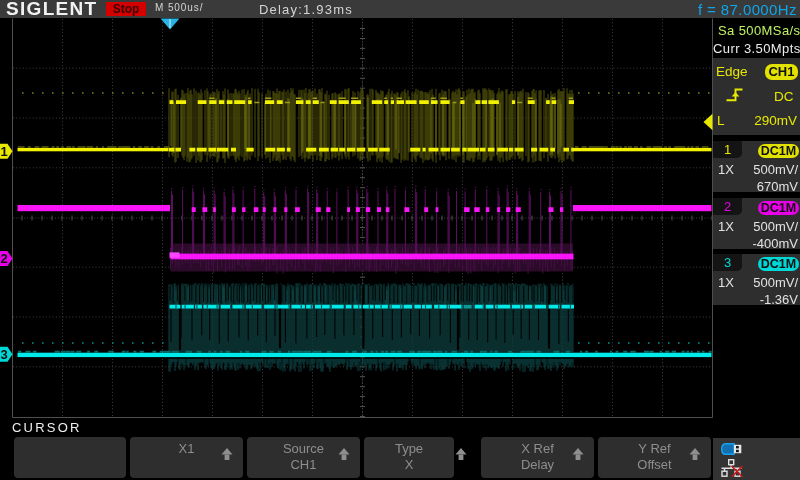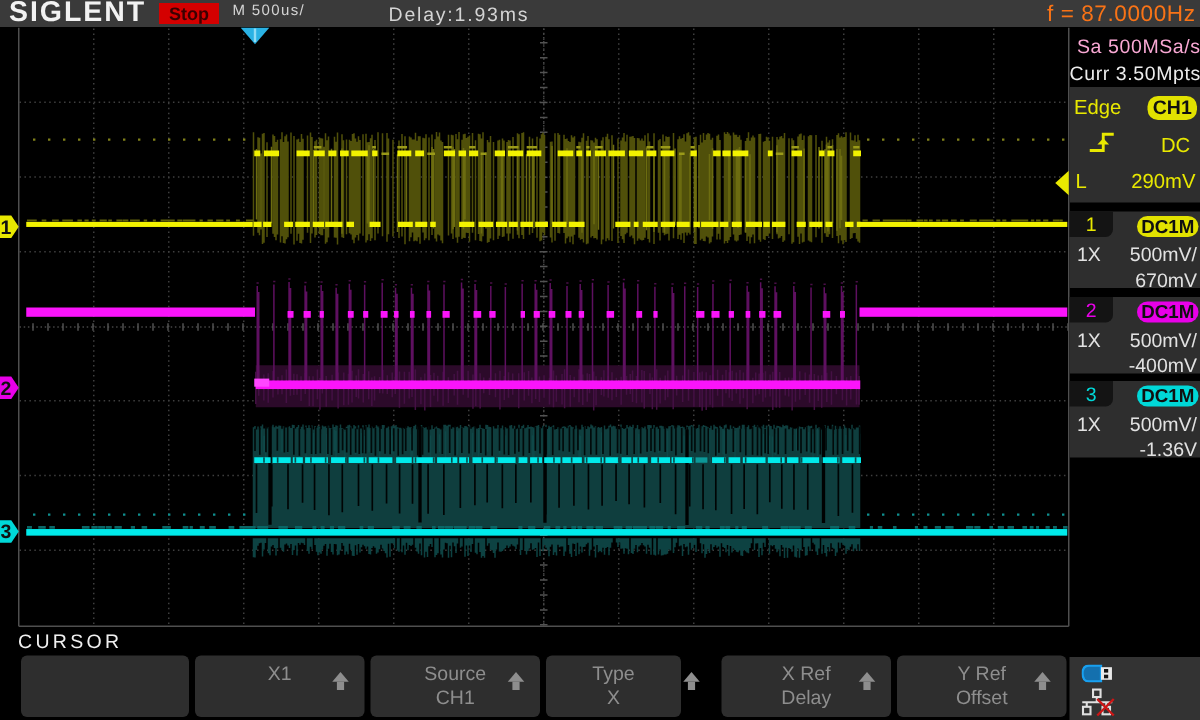--- a/index.html
+++ b/index.html
@@ -3,22 +3,22 @@
 <meta charset="utf-8">
 <style>
 * { margin:0; padding:0; box-sizing:border-box; }
 body { width:800px; height:480px; background:#000; font-family:"Liberation Sans", sans-serif; overflow:hidden; position:relative; }
 .abs { position:absolute; white-space:nowrap; }
 #topbar { left:0; top:0; width:800px; height:18px; background:#3a3a3a; }
 #logo { left:6px; top:-2px; color:#f2f2f2; font-size:19px; font-weight:bold; letter-spacing:1.3px; }
 #stopbox { left:106px; top:2px; width:40px; height:14px; background:#d40000; color:#3c0000; font-size:12px; font-weight:bold; text-align:center; line-height:14px; }
 #mtime { left:155px; top:2px; color:#d4d4d4; font-size:10px; letter-spacing:0.9px; }
 #delay { left:259px; top:2px; color:#d4d4d4; font-size:13px; letter-spacing:1.2px; }
-#freq { right:3px; top:1px; color:#f97316; font-size:15px; letter-spacing:0.4px;text-align:center; }
-#satext { left:718px; top:23px; color:#f9a8d4; font-size:13px; letter-spacing:0.4px; }
+#freq { right:3px; top:1px; color:#0ea5e9; font-size:15px; letter-spacing:0.4px;text-align:center; }
+#satext { left:718px; top:23px; color:#bef264; font-size:13px; letter-spacing:0.4px; }
 #currtext { left:713px; top:41px; color:#ececec; font-size:13px; letter-spacing:0.4px; }
 #trigpanel { left:713px; top:58px; width:87px; height:77px; background:#2e2e2e; }
 .yel { color:#e8e800; }
 #ch1pill { left:765px; top:63.5px; width:33px; height:16px; background:#e2e200; border-radius:7px; color:#101010; font-size:13px; font-weight:bold; text-align:center; line-height:16px; }
 .chbox { left:713px; width:87px; height:51px; background:#2e2e2e; }
 .chtab { left:713px; width:29px; height:17px; background:#141414; border-radius:0 0 5px 0; font-size:13px; text-align:center; line-height:17px; }
 .dcpill { left:758px; width:41px; height:14px; border-radius:7px; color:#101010; font-size:12.5px; font-weight:bold; text-align:center; line-height:14px; }
 .row1 { left:713px; width:85px; color:#e2e2e2; font-size:13px; }
 .row2 { left:713px; width:85px; color:#e2e2e2; font-size:13px; text-align:right; }
 #cursorlbl { left:12px; top:420px; color:#f0f0f0; font-size:13px; letter-spacing:2.2px; }

